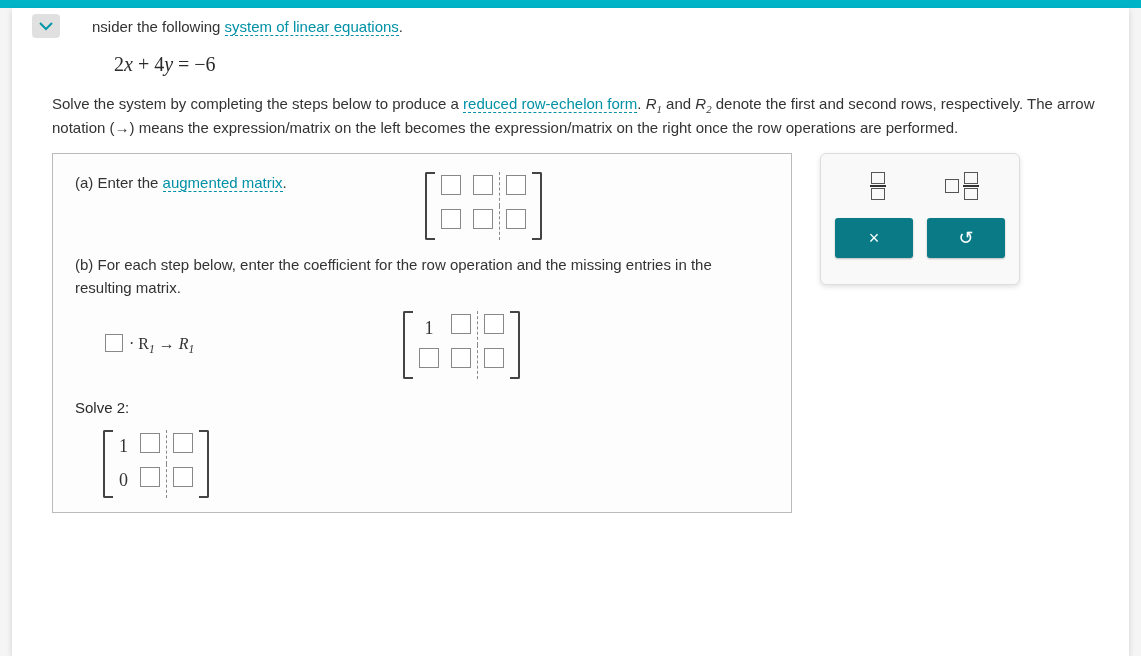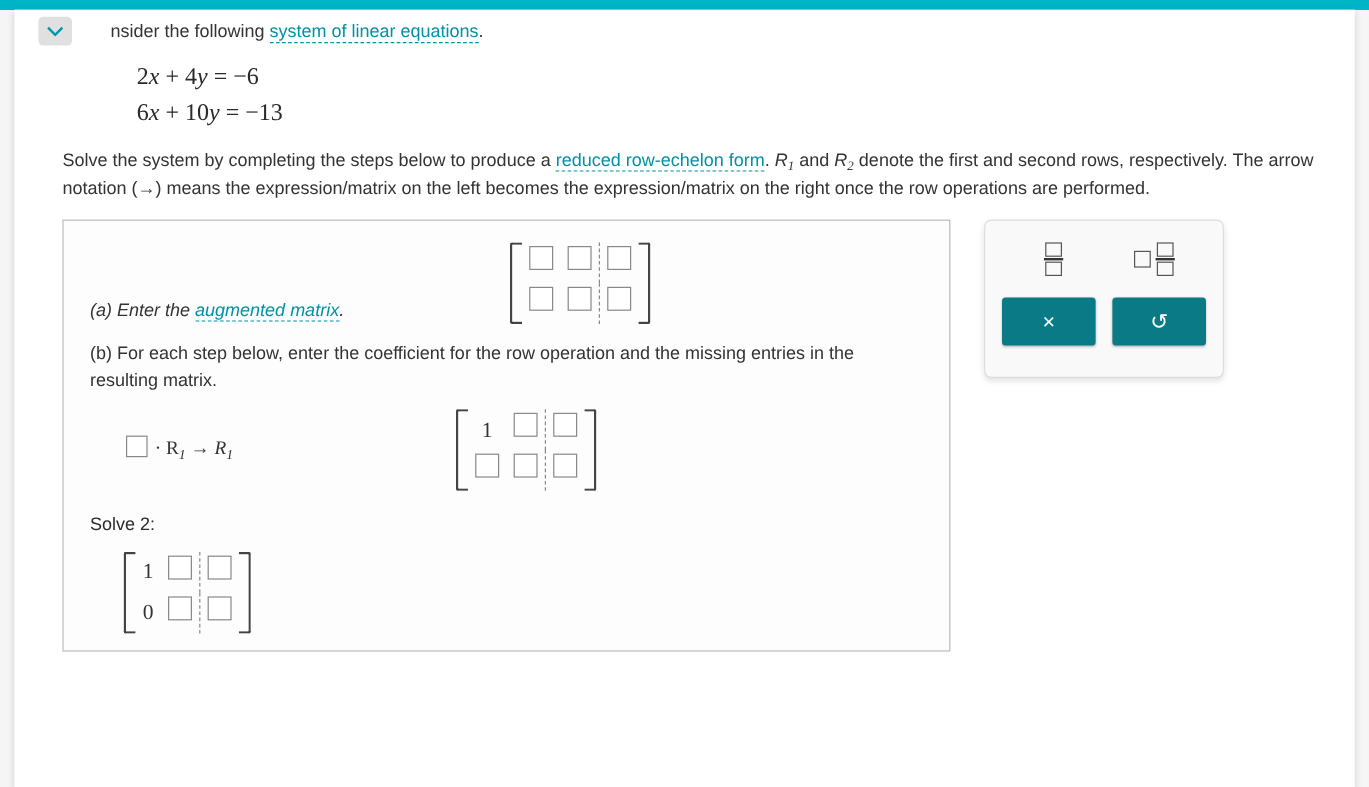--- a/index.html
+++ b/index.html
@@ -52,29 +52,28 @@
   align-items: flex-start;
 }
 .workbox {
   border: 1px solid #bbb;
   padding: 18px 22px 10px 22px;
   flex: 0 0 740px;
   background: #fdfdfd;
 }
 .part {
   display: flex;
-  align-items: flex-end;
+  align-items: flex-start;
   gap: 40px;
   margin-bottom: 14px;
-  font-style: italic;
 }
 .part-label { flex: 0 0 310px; }
 .step-label { color: #2a2a2a; margin: 8px 0 10px 0; }
 .rowop {
-  display: flex; align-items: center; gap: 37px;
+  display: flex; align-items: center; gap: 60px;
   margin: 6px 0 18px 28px;
 }
 .rowop .expr { width: 240px; font-family: Georgia, serif; font-size: 16px; }
 .slot {
   display: inline-block;
   width: 18px; height: 18px;
   border: 1px solid #888;
   background: #fff;
   vertical-align: -3px;
   margin: 0 2px;
@@ -146,23 +145,20 @@
   </div>
 
   <div class="intro">
     <span>nsider the following </span><span class="link">system of linear equations</span><span>.</span>
   </div>
 
   <div class="eqs">
     <div>
       <span class="n">2</span>x <span class="n">+ 4</span>y <span class="n">= </span><span class="n">−6</span>
     </div>
-    <div>
-      <span class="n">6</span>x <span class="n">+ 10</span>y <span class="n">= </span><span class="n">−13</span>
-    </div>
   </div>
 
   <p class="prompt">
     <span>Solve the system by completing the steps below to produce a </span><span class="link">reduced row-echelon form</span><span>. </span><i>R</i><span class="sub">1</span><span> and </span><i>R</i><span class="sub">2</span><span> denote the first and second rows, respectively. The arrow notation (→) means the expression/matrix on the left becomes the expression/matrix on the right once the row operations are performed.</span>
   </p>
 
   <div class="row-work">
 
     <div class="workbox">
 

